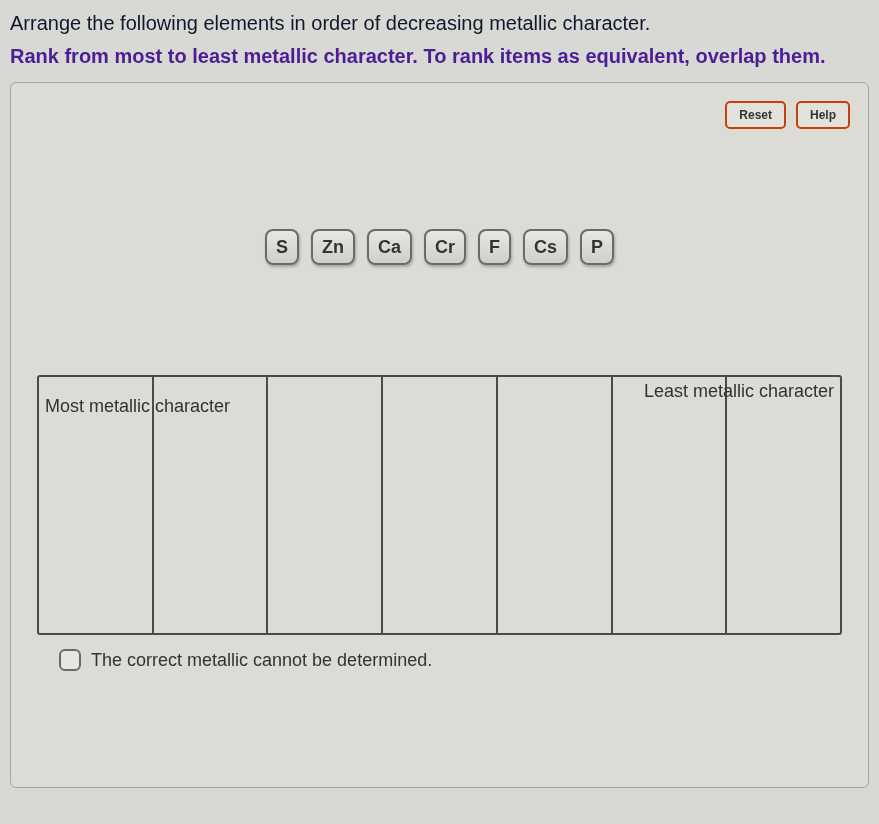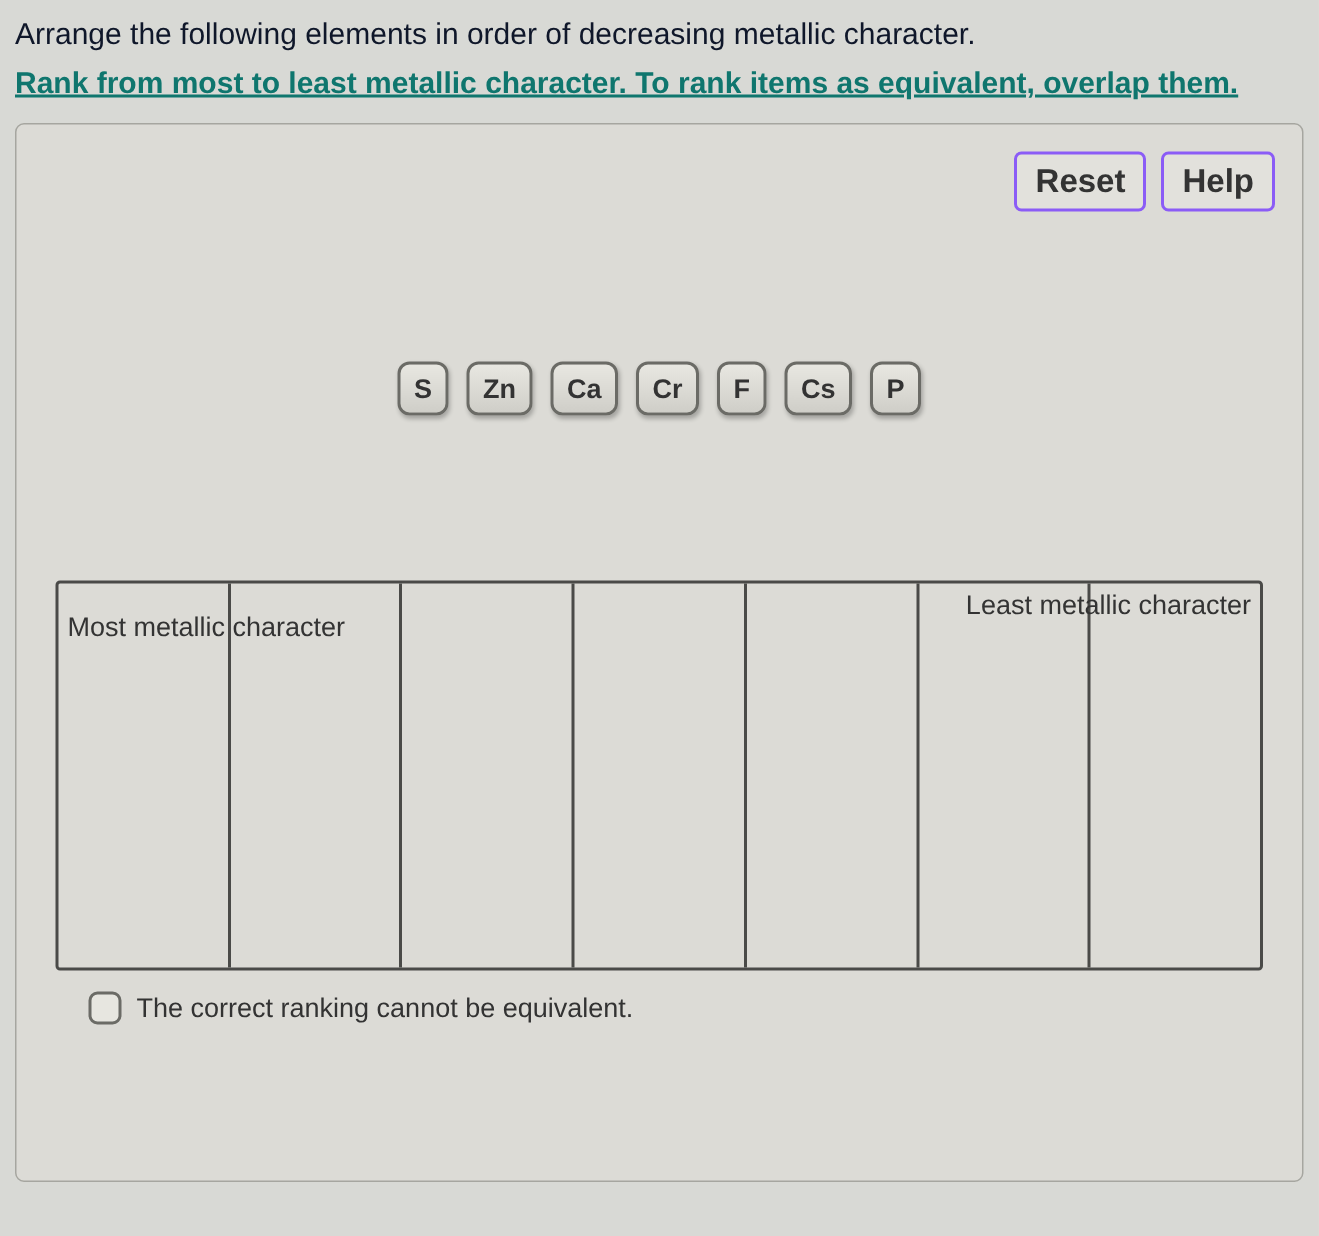--- a/index.html
+++ b/index.html
@@ -12,44 +12,43 @@
       color: #3a3a3a;
     }
     .question-line1 {
       font-size: 20px;
       color: #0f172a;
       margin-bottom: 10px;
     }
     .question-line2 {
       font-size: 20px;
       font-weight: bold;
-      color: #0f766e;
+      color: #4c1d95;
       margin-bottom: 14px;
-      text-decoration: underline;
     }
     .work-area {
       border: 1px solid #a6a6a0;
       border-radius: 6px;
       background: #dcdbd6;
       padding: 18px;
       height: 706px;
       position: relative;
     }
     .top-buttons {
       display: flex;
       justify-content: flex-end;
       gap: 10px;
       margin-bottom: 10px;
     }
     .ctrl-btn {
-      border: 2px solid #8b5cf6;
+      border: 2px solid #c2410c;
       background: #e2e1dc;
       border-radius: 5px;
       padding: 5px 12px;
-      font-size: 22px;
+      font-size: 12px;
       font-weight: bold;
       color: #333;
       cursor: pointer;
     }
     .tile-row {
       display: flex;
       justify-content: center;
       gap: 12px;
       margin-top: 100px;
       margin-bottom: 110px;
@@ -147,16 +146,16 @@
     <div class="slot"></div>
     <div class="slot"></div>
     <div class="slot"></div>
     <div class="slot"></div>
     <div class="slot"></div>
     <div class="slot"></div>
   </div>
 
   <div class="checkbox-row">
     <div class="chk"></div>
-    <span>The correct ranking cannot be equivalent.</span>
+    <span>The correct metallic cannot be determined.</span>
   </div>
 
 </div>
 
 </body></html>

